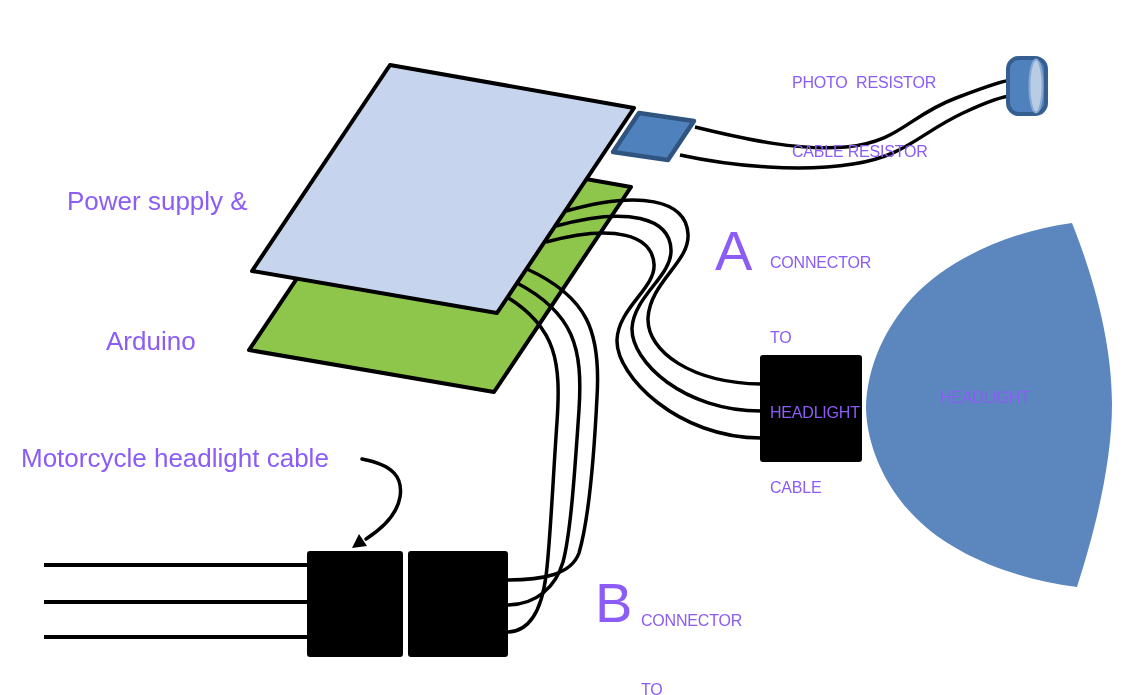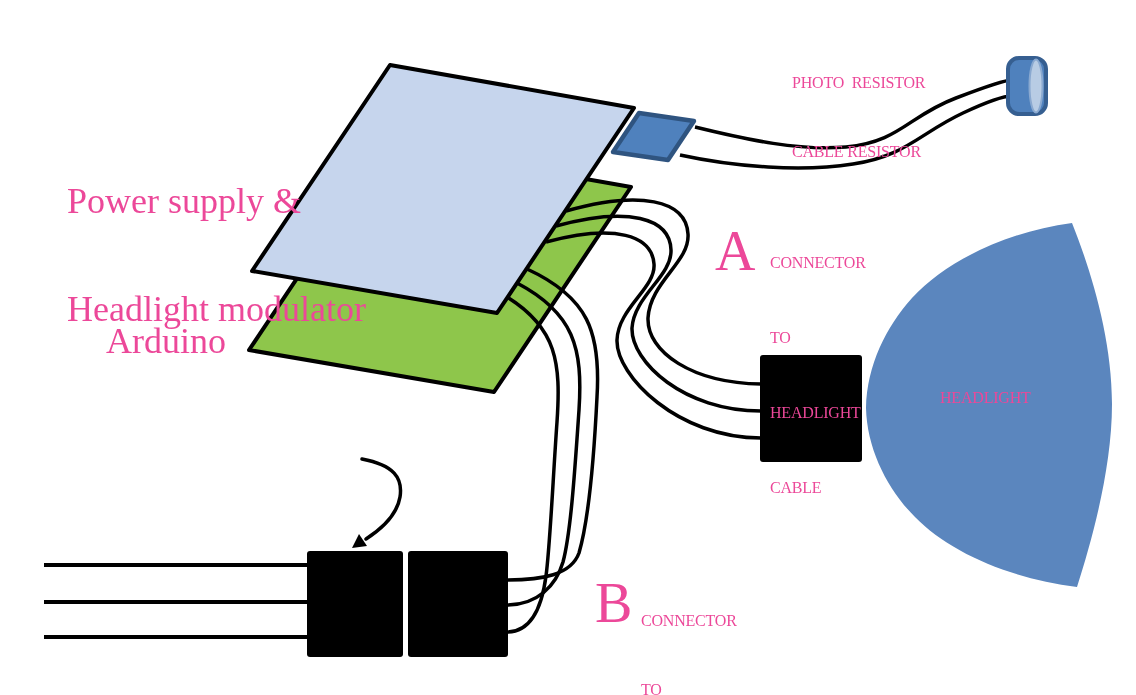--- a/index.html
+++ b/index.html
@@ -6,25 +6,24 @@
   .stage{
     position:relative;
     width:1136px;height:695px;
     background:#ffffff;
     overflow:hidden;
     font-family:"Liberation Sans", sans-serif;
   }
   .stage svg{position:absolute;left:0;top:0;}
   .label{
     position:absolute;
-    color:#ec4899;
+    color:#8b5cf6;
     white-space:pre;
-    font-family:Liberation Serif, serif;
   }
-  .label-lg{font-size:36px;line-height:36px;}
+  .label-lg{font-size:26px;line-height:36px;}
   .label-caps{font-size:16px;line-height:25px;letter-spacing:-0.2px;}
   .label-caps-tight{font-size:16px;line-height:23px;letter-spacing:-0.2px;}
   .label-letter{font-size:56px;line-height:56px;}
 </style>
 </head>
 <body>
 
 <div class="stage">
 
   <svg width="1136" height="695" viewBox="0 0 1136 695">
@@ -65,41 +64,41 @@
              C 950,553 1012,579 1077,587
              C 1092,540 1112,468 1112,404
              C 1112,337 1090,268 1072,223 Z" stroke="none" fill="#5b86be"></path>
 
     <path d="M 362,459 C 394,465 403,478 400,497 C 397,515 383,528 366,539" fill="none" stroke="#000000" stroke-width="3.5" stroke-linecap="round"></path>
     <polygon points="352,548 367,546 359,534" fill="#000000"></polygon>
   </svg>
 
   <div class="label label-lg" style="left:67px;top:111px;">
     <div>Power supply &amp;</div>
-    <div>Headlight modulator</div>
   </div>
 
   <div class="label label-lg" style="left:106px;top:323px;text-align:right;">Arduino</div>
 
   <div class="label label-caps-tight" style="left:792px;top:25px;">
     <div>PHOTO  RESISTOR</div>
     <div>CABLE RESISTOR</div>
   </div>
 
   <div class="label label-letter" style="left:715px;top:223px;">A</div>
 
   <div class="label label-caps" style="left:770px;top:200px;">
     <div>CONNECTOR</div>
     <div>TO</div>
     <div>HEADLIGHT</div>
     <div>CABLE</div>
   </div>
 
   <div class="label label-caps" style="left:940px;top:385px;">HEADLIGHT</div>
 
+  <div class="label label-lg" style="left:21px;top:440px;">Motorcycle headlight cable</div>
 
   <div class="label label-letter" style="left:595px;top:575px;">B</div>
 
   <div class="label label-caps-tight" style="left:641px;top:563px;">
     <div>CONNECTOR</div>
     <div>TO</div>
     
     
   </div>
 

